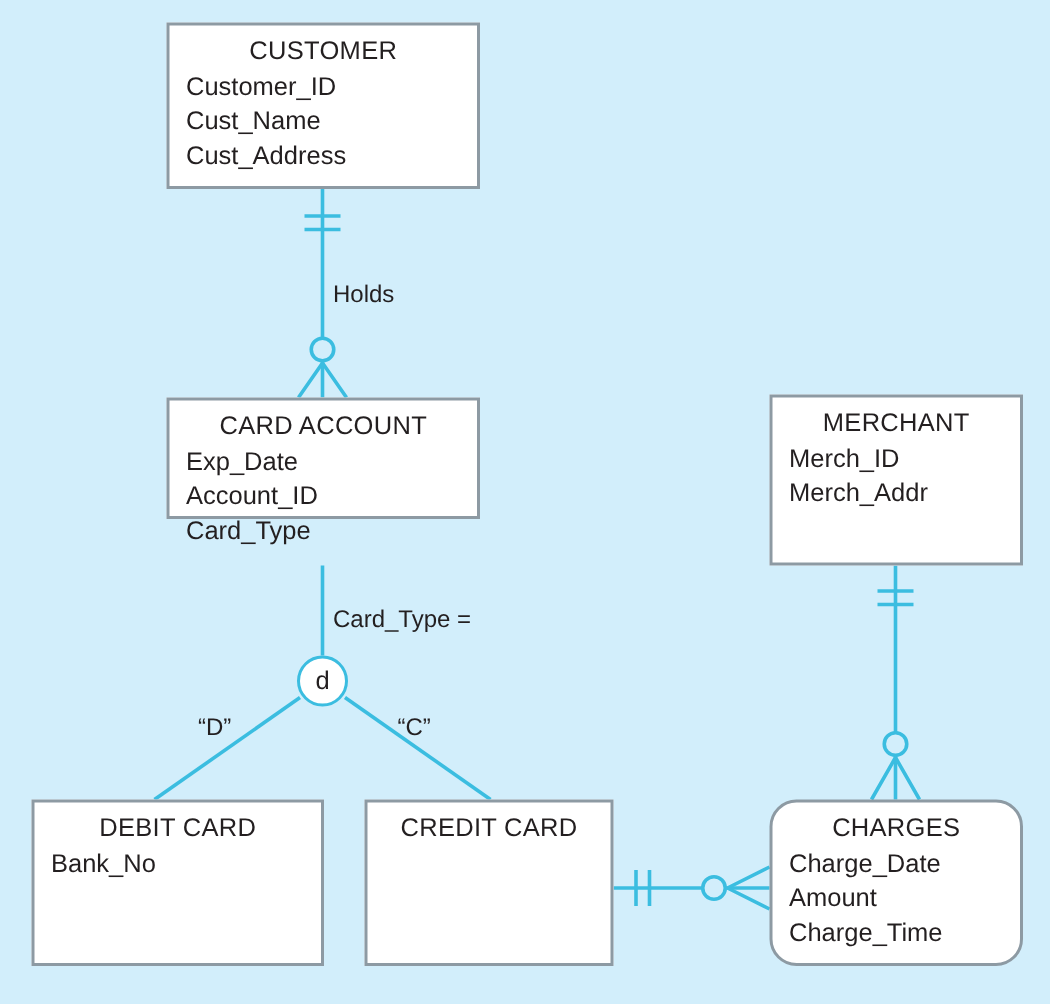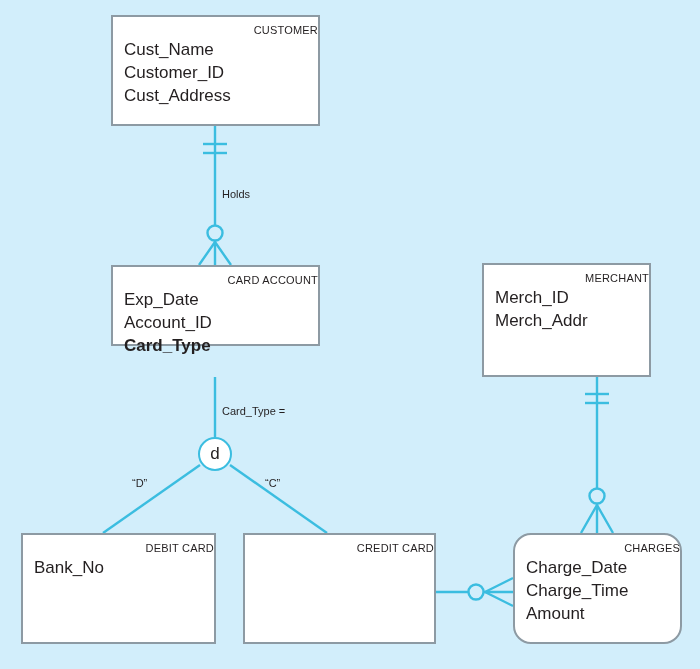--- a/index.html
+++ b/index.html
@@ -30,41 +30,41 @@
     position: absolute;
     background: #ffffff;
     border: 2px solid #8d9aa3;
     box-sizing: border-box;
     z-index: 3;
   }
   .entity.rounded {
     border-radius: 18px;
   }
   .ent-title {
-    text-align: right;
-    font-size: 11px;
+    text-align: center;
+    font-size: 17px;
     color: #231f20;
     padding-top: 7px;
     letter-spacing: 0.2px;
   }
   .attrs {
     padding: 2px 0 0 11px;
   }
   .attr {
     font-size: 17px;
     color: #231f20;
     line-height: 23px;
     white-space: nowrap;
   }
   .attr.disc {
-    font-weight: bold;
+    font-weight: normal;
   }
   .lbl {
     position: absolute;
-    font-size: 11px;
+    font-size: 16px;
     color: #231f20;
     white-space: nowrap;
     z-index: 4;
   }
   .disc-circle {
     position: absolute;
     width: 34px;
     height: 34px;
     border-radius: 50%;
     background: #ffffff;
@@ -111,60 +111,60 @@
 
       <line x1="200" y1="465" x2="103" y2="533"></line>
 
       <line x1="230" y1="465" x2="327" y2="533"></line>
     </g>
   </svg>
 
   <div class="entity" style="left:111px; top:15px; width:209px; height:111px;">
     <div class="ent-title">CUSTOMER</div>
     <div class="attrs">
+      <div class="attr"><span class="pk">Customer_ID</span></div>
       <div class="attr">Cust_Name</div>
-      <div class="attr"><span class="pk">Customer_ID</span></div>
       <div class="attr">Cust_Address</div>
     </div>
   </div>
 
   <div class="entity" style="left:111px; top:265px; width:209px; height:81px;">
     <div class="ent-title">CARD ACCOUNT</div>
     <div class="attrs">
       <div class="attr">Exp_Date</div>
       <div class="attr"><span class="pk">Account_ID</span></div>
       <div class="attr disc">Card_Type</div>
     </div>
   </div>
 
-  <div class="entity" style="left:482px; top:263px; width:169px; height:114px;">
+  <div class="entity" style="left:513px; top:263px; width:169px; height:114px;">
     <div class="ent-title">MERCHANT</div>
     <div class="attrs">
       <div class="attr"><span class="pk">Merch_ID</span></div>
       <div class="attr">Merch_Addr</div>
     </div>
   </div>
 
   <div class="entity" style="left:21px; top:533px; width:195px; height:111px;">
     <div class="ent-title">DEBIT CARD</div>
     <div class="attrs">
       <div class="attr">Bank_No</div>
     </div>
   </div>
 
-  <div class="entity" style="left:243px; top:533px; width:193px; height:111px;">
+  <div class="entity" style="left:243px; top:533px; width:166px; height:111px;">
     <div class="ent-title">CREDIT CARD</div>
   </div>
 
   <div class="entity rounded" style="left:513px; top:533px; width:169px; height:111px;">
     <div class="ent-title">CHARGES</div>
     <div class="attrs">
       <div class="attr">Charge_Date</div>
+      <div class="attr">Amount</div>
       <div class="attr">Charge_Time</div>
-      <div class="attr">Amount</div>
     </div>
   </div>
 
   <div class="lbl" style="left:222px; top:188px;">Holds</div>
 
   <div class="lbl" style="left:222px; top:405px;">Card_Type =</div>
 
   <div class="disc-circle" style="left:198px; top:437px;">d</div>
 
   <div class="lbl" style="left:132px; top:477px;">“D”</div>

